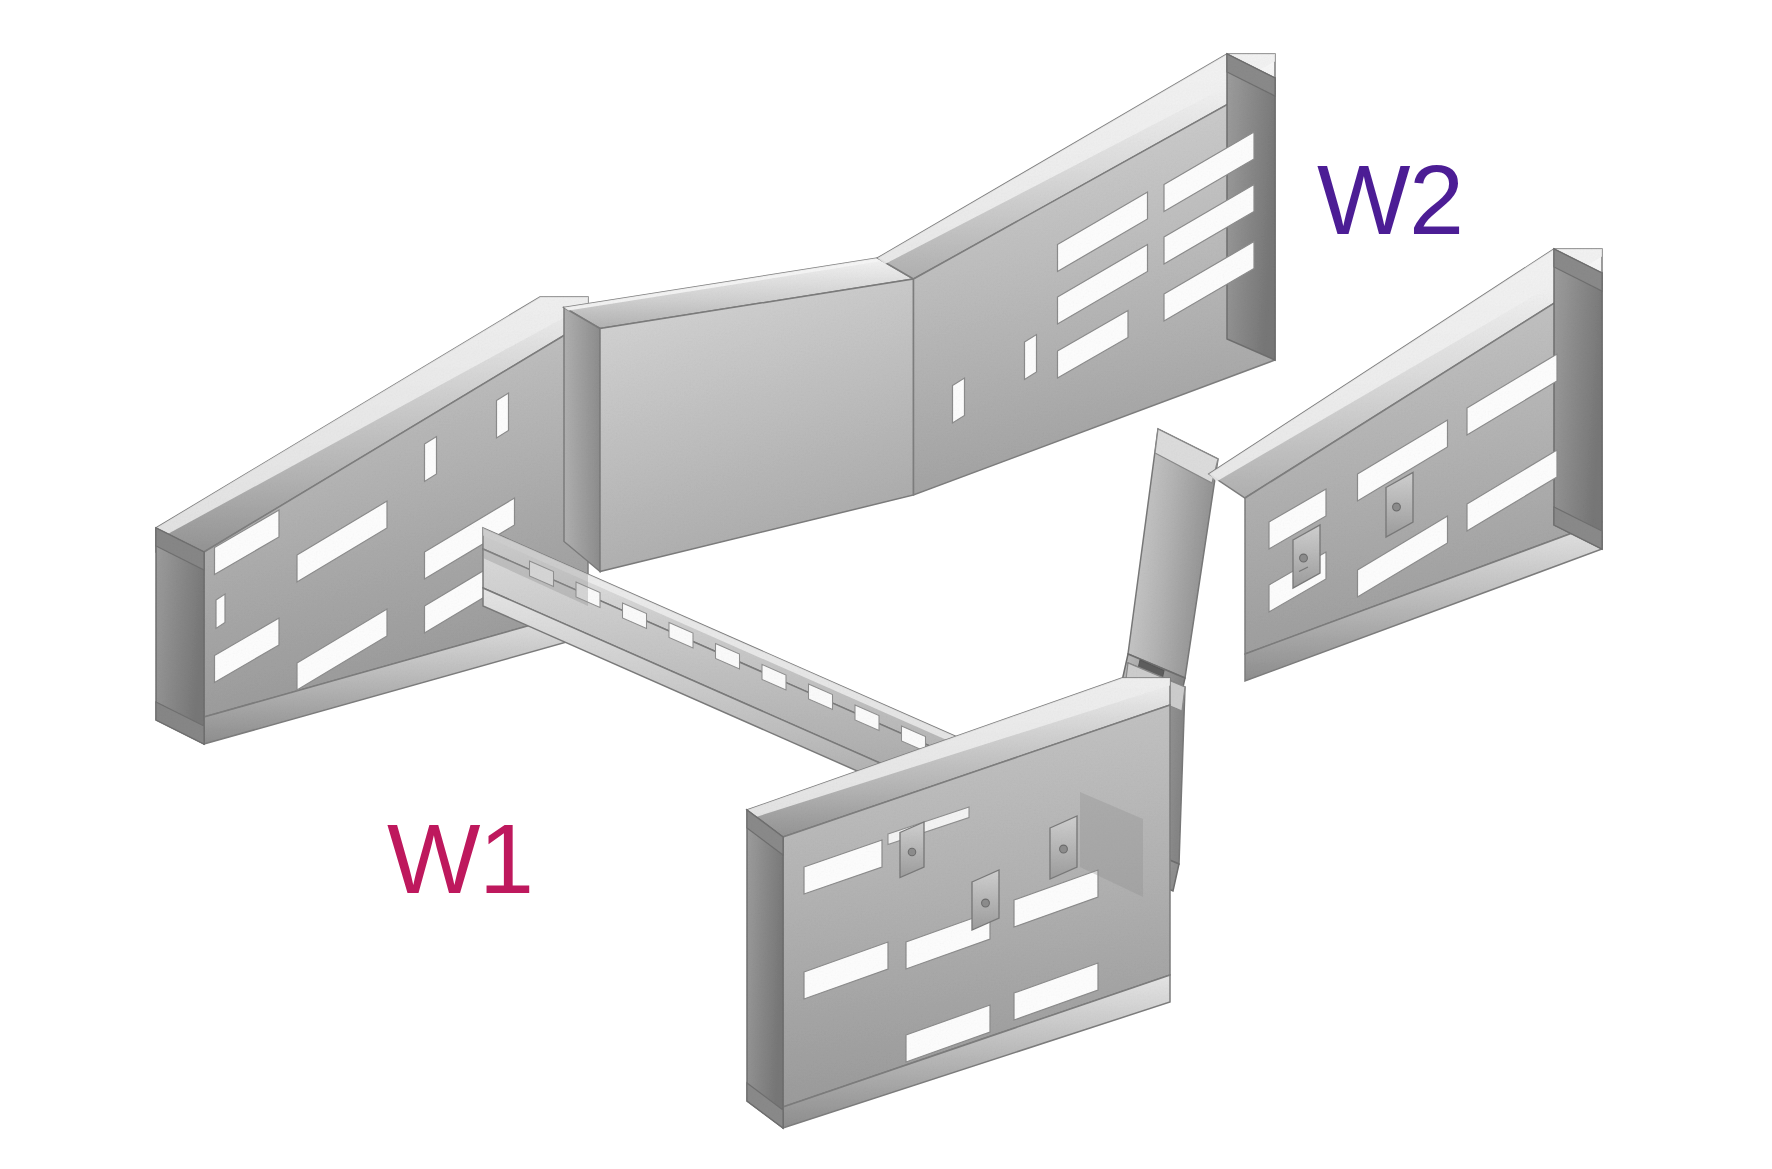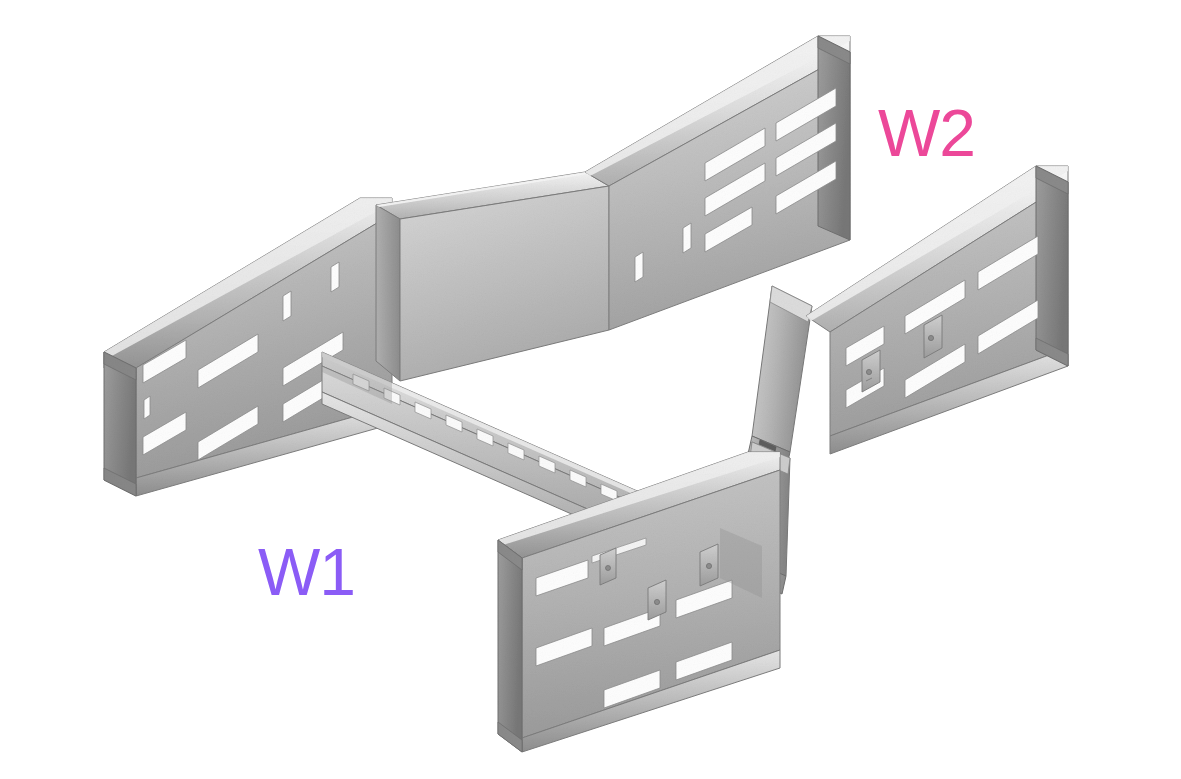--- a/index.html
+++ b/index.html
@@ -321,17 +321,17 @@
         <circle cx="657" cy="602" r="2.6" fill="#8d8d8d" stroke="#6d6d6d" stroke-width="0.7"></circle>
       </g>
     </g>
 
     <g opacity="0.35">
       <path d="M322,352 L392,383 L392,404 L322,372 Z" fill="#8f8f8f"></path>
       <path d="M720,528 L762,546 L762,598 L720,578 Z" fill="#8f8f8f"></path>
     </g>
   </svg>
 
-  <div class="dim-label" id="label-w1" style="color: #8b5cf6;">W1</div>
-
-  <div class="dim-label" id="label-w2" style="color: #ec4899;">W2</div>
+  <div class="dim-label" id="label-w1" style="color: #be185d;">W1</div>
+
+  <div class="dim-label" id="label-w2" style="color: #4c1d95;">W2</div>
 
 </div>
 
 </body></html>

